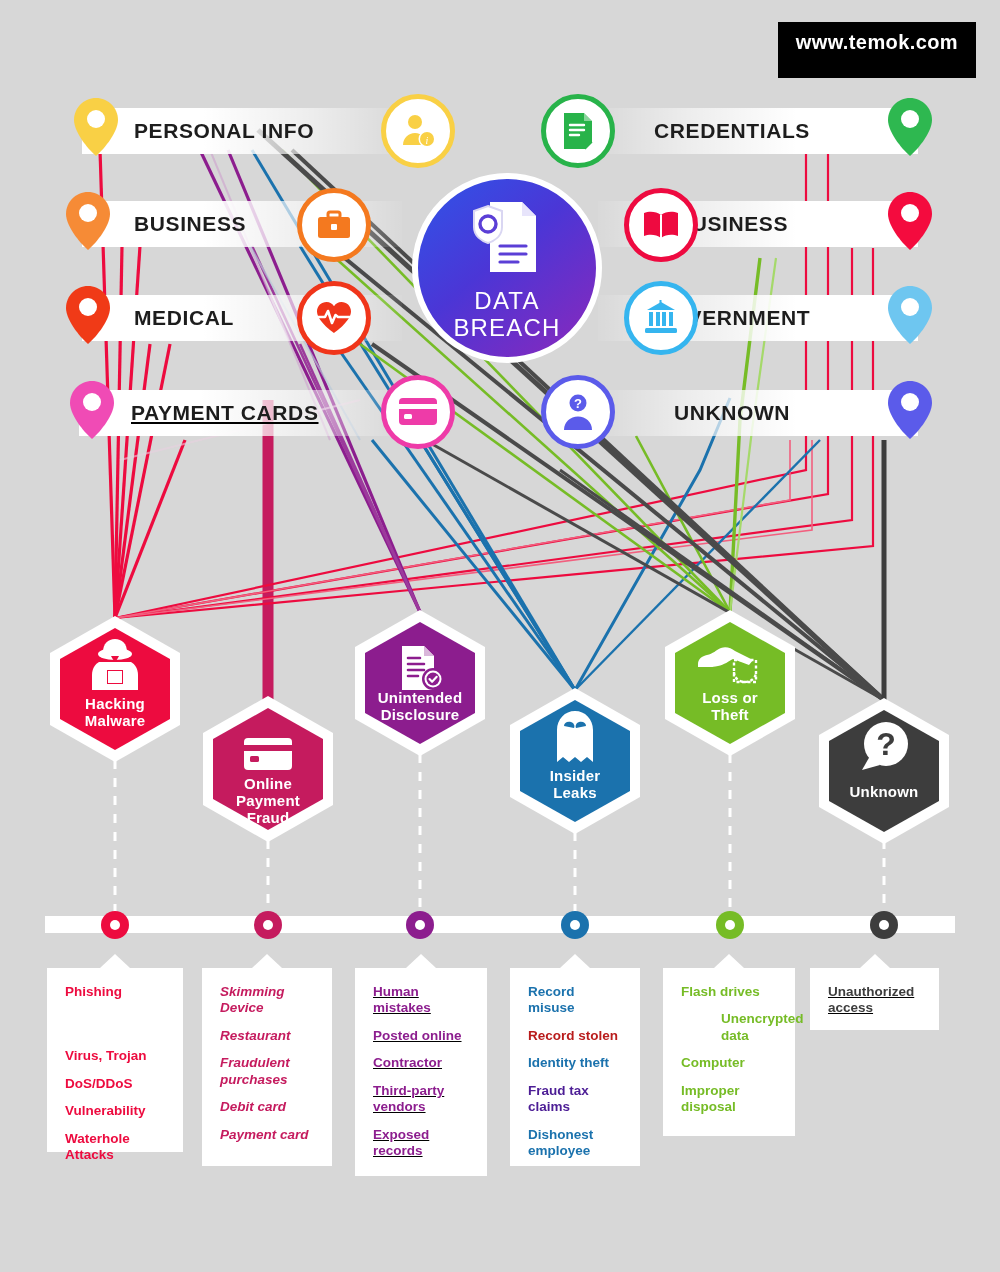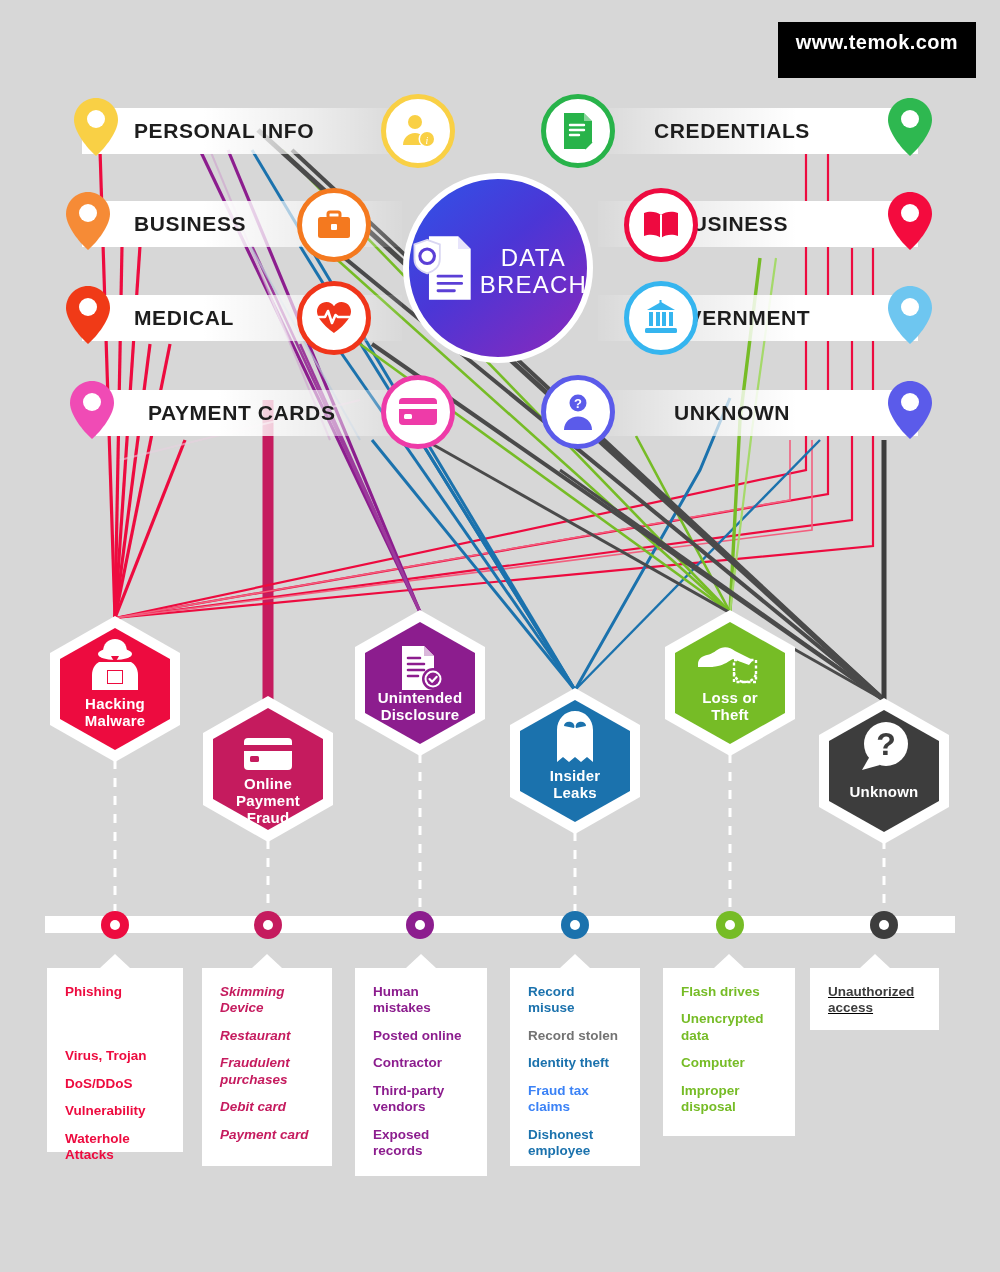--- a/index.html
+++ b/index.html
@@ -42,24 +42,24 @@
   
   .iconc{
     position:absolute;width:74px;height:74px;border-radius:50%;
     background:#ffffff;box-sizing:border-box;border:5px solid #000;
     display:flex;align-items:center;justify-content:center;z-index:22;
   }
   .iconc svg{display:block;}
 
   
   .hub{
-    position:absolute;left:403px;top:173px;width:190px;height:190px;border-radius:50%;
+    position:absolute;left:412px;top:173px;width:190px;height:190px;border-radius:50%;
     background:linear-gradient(140deg,#2f54e8 0%,#4b36d6 45%,#8c28bb 100%);
     border:6px solid #ffffff;box-sizing:border-box;
-    display:flex;flex-direction:row;align-items:center;justify-content:center;
+    display:flex;flex-direction:column;align-items:center;justify-content:center;
     z-index:30;
   }
   .hub .hubtxt{
     color:#fff;font-size:24px;font-weight:normal;letter-spacing:1.2px;
     text-align:center;line-height:1.12;margin-top:8px;
   }
 
   
   .hexwrap{position:absolute;z-index:32;}
   .hexwrap svg{display:block;overflow:visible;}
@@ -180,21 +180,21 @@
   </div>
   <div class="catbar left" style="left:82px;top:295px;">
     <span class="txt">MEDICAL</span>
   </div>
   <div class="pin" style="left:66px;top:286px;">
     <svg viewBox="0 0 44 58">
         <path d="M22 0C9.8 0 0 9.8 0 22c0 13.7 17 32 22 36 5-4 22-22.3 22-36C44 9.8 34.2 0 22 0z" fill="#f03a17"></path>
         <circle cx="22" cy="21" r="9" fill="#ffffff"></circle>
       </svg>
   </div>
-  <div class="catbar left" style="left:96px;top:390px;">
+  <div class="catbar left" style="left:79px;top:390px;text-decoration:underline;">
     <span class="txt">PAYMENT CARDS</span>
   </div>
   <div class="pin" style="left:70px;top:381px;">
     <svg viewBox="0 0 44 58">
         <path d="M22 0C9.8 0 0 9.8 0 22c0 13.7 17 32 22 36 5-4 22-22.3 22-36C44 9.8 34.2 0 22 0z" fill="#f04bb5"></path>
         <circle cx="22" cy="21" r="9" fill="#ffffff"></circle>
       </svg>
   </div>
 
   <div class="catbar right" style="left:598px;top:108px;">
@@ -451,47 +451,47 @@
     <div class="arrow"></div>
     <ul>
       <li style="color:#c51b5e;">Skimming Device</li>
       <li style="color:#c51b5e;">Restaurant</li>
       <li style="color:#c51b5e;">Fraudulent purchases</li>
       <li style="color:#c51b5e;">Debit card</li>
       <li style="color:#c51b5e;">Payment card</li>
     </ul>
   </div>
 
-  <div class="card" style="left:355px;top:968px;width:132px;height:208px;">
+  <div class="card" style="left:355px;top:968px;width:132px;height:208px;text-decoration:underline;">
     <div class="arrow"></div>
     <ul>
       <li style="color:#8c1d8e;">Human mistakes</li>
       <li style="color:#8c1d8e;">Posted online</li>
       <li style="color:#8c1d8e;">Contractor</li>
       <li style="color:#8c1d8e;">Third-party vendors</li>
       <li style="color:#8c1d8e;">Exposed records</li>
     </ul>
   </div>
 
   <div class="card" style="left:510px;top:968px;width:130px;height:198px;">
     <div class="arrow"></div>
     <ul>
       <li style="color:#1b72ad;">Record misuse</li>
-      <li style="color:#737373;">Record stolen</li>
+      <li style="color:#b91c1c;">Record stolen</li>
       <li style="color:#1b72ad;">Identity theft</li>
-      <li style="color:#3b82f6;">Fraud tax claims</li>
+      <li style="color:#4c1d95;">Fraud tax claims</li>
       <li style="color:#1b72ad;">Dishonest employee</li>
     </ul>
   </div>
 
   <div class="card" style="left:663px;top:968px;width:132px;height:168px;">
     <div class="arrow"></div>
     <ul>
       <li style="color:#76bc26;">Flash drives</li>
-      <li style="color:#76bc26;">Unencrypted data</li>
+      <li style="color:#76bc26;margin-left:40px;">Unencrypted data</li>
       <li style="color:#76bc26;">Computer</li>
       <li style="color:#76bc26;">Improper disposal</li>
     </ul>
   </div>
 
   <div class="card" style="left:810px;top:968px;width:129px;height:62px;text-decoration:underline;">
     <div class="arrow"></div>
     <ul>
       <li style="color:#3d3d3d;">Unauthorized access</li>
     </ul>

